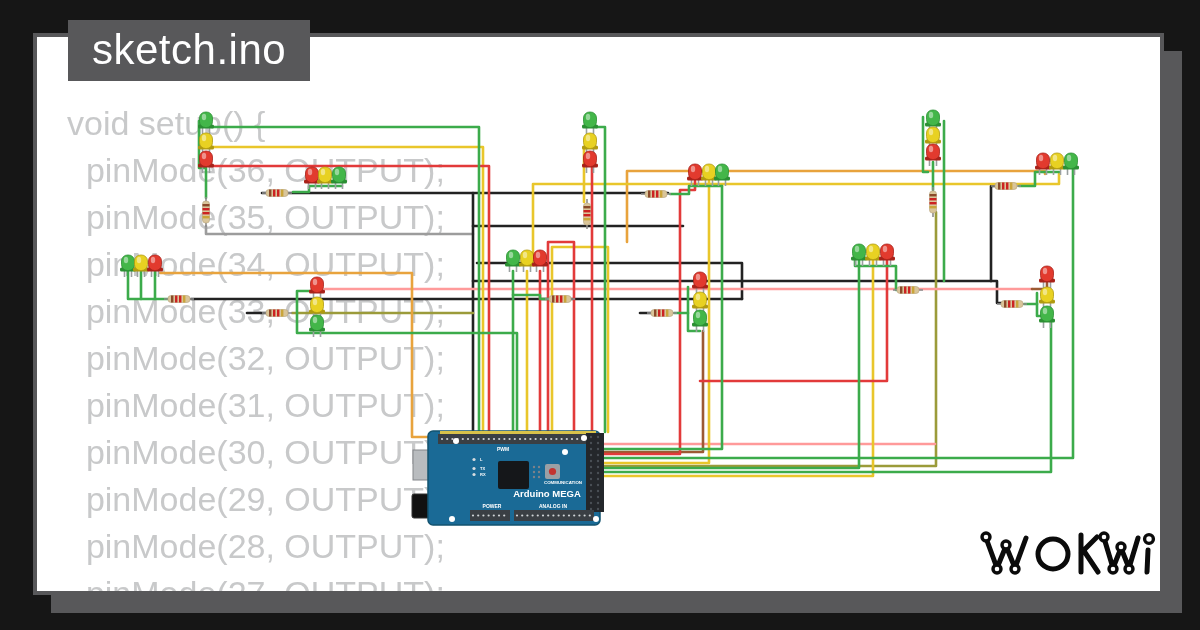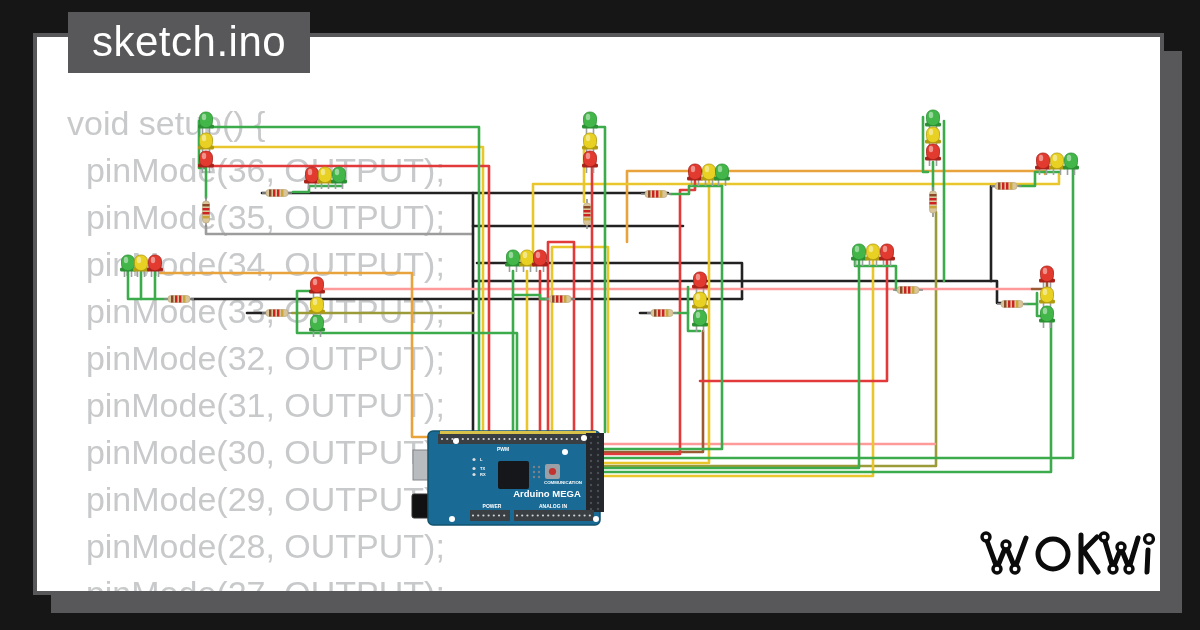--- a/index.html
+++ b/index.html
@@ -1,20 +1,20 @@
 <!DOCTYPE html>
 <html><head>
 <meta charset="utf-8">
 <style>
   html,body{margin:0;padding:0;width:1200px;height:630px;background:#161616;overflow:hidden;
     font-family:"Liberation Sans",sans-serif;}
   .stage{position:relative;width:1200px;height:630px;background:#161616;}
   .canvas{position:absolute;left:33px;top:33px;width:1123px;height:554px;background:#ffffff;
     border:4px solid #58585a;box-shadow:18px 18px 0 0 #58585a;overflow:hidden;z-index:1;}
-  .file-tab{position:absolute;left:68px;top:12px;height:61px;padding:0 24px;background:#58585a;
+  .file-tab{position:absolute;left:68px;top:20px;height:61px;padding:0 24px;background:#58585a;
     color:#ffffff;font-size:42px;line-height:60px;letter-spacing:.5px;z-index:5;}
   .code{position:absolute;left:30px;top:63px;color:#c8c9ca;font-size:34px;line-height:47px;
     white-space:pre;z-index:0;}
   .code .ln{height:47px;}
   svg.circuit{position:absolute;left:0;top:0;z-index:3;pointer-events:none;}
 </style>
 </head>
 <body>
 
 <div class="stage">

